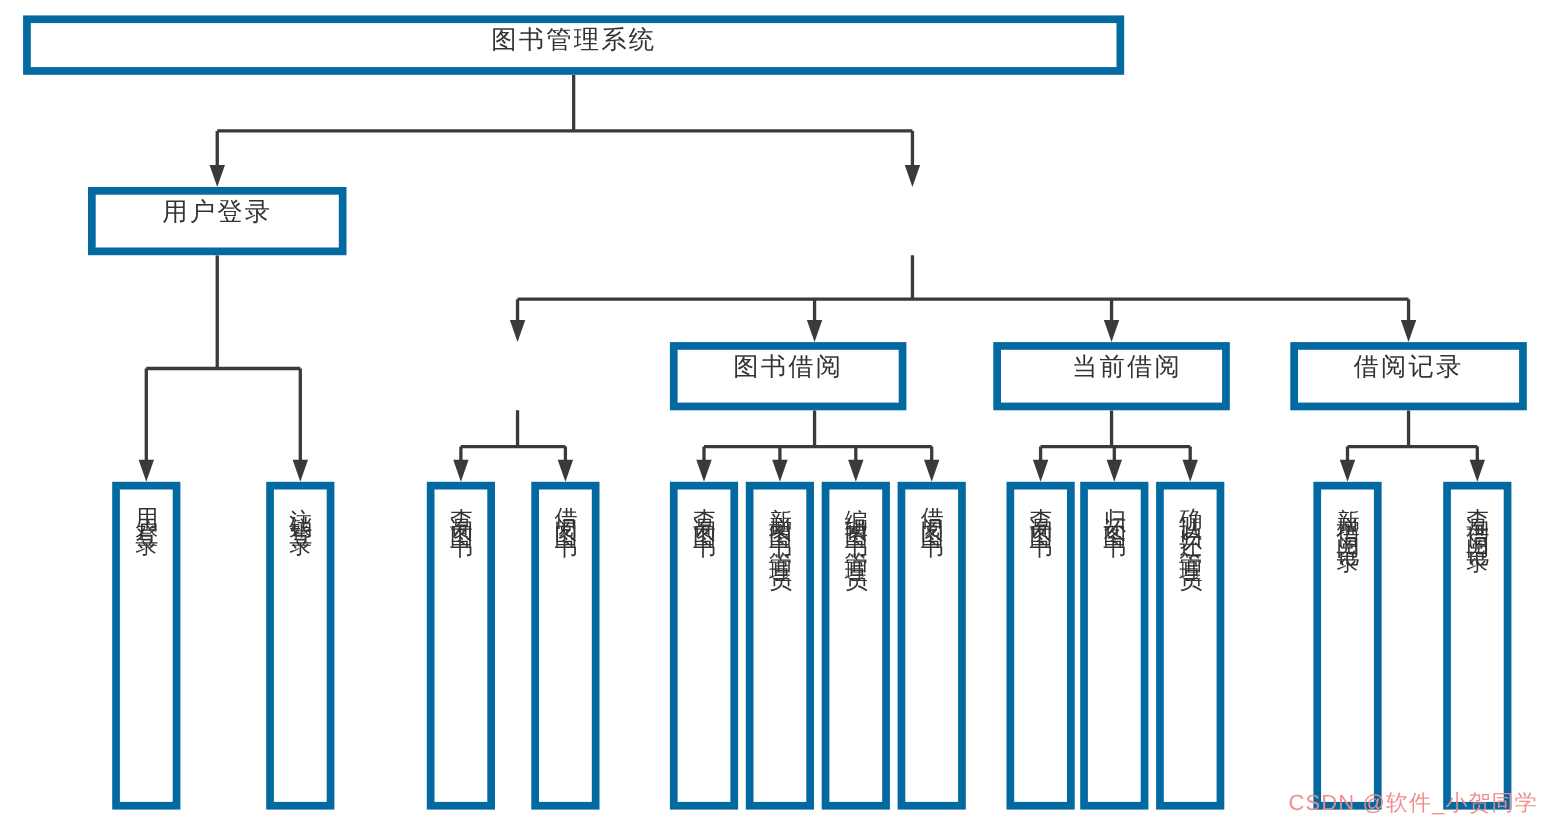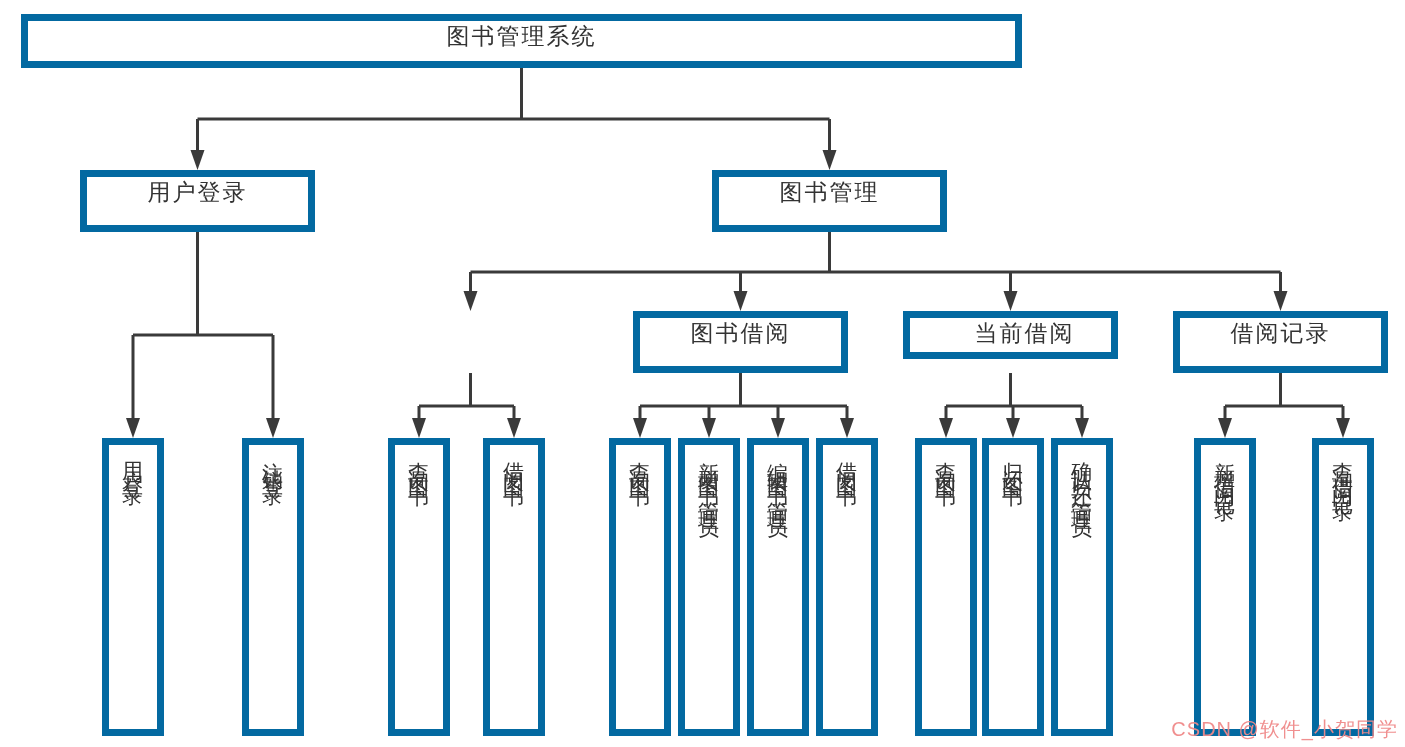--- a/index.html
+++ b/index.html
@@ -90,28 +90,25 @@
     </g>
   </svg>
 
   <div class="node hnode" style="left:21px; top:14px; width:1001px; height:54px;">
     <span>图书管理系统</span>
   </div>
 
   <div class="node hnode" style="left:80px; top:170px; width:235px; height:62px;">
     <span>用户登录</span>
   </div>
-  <div class="node hnode" style="left:712px; top:170px; width:235px; height:62px;">
-    <span>图书管理</span>
-  </div>
 
-  <div class="node hnode" style="left:633px; top:311px; width:215px; height:62px;">
+  <div class="node hnode" style="left:609px; top:311px; width:215px; height:62px;">
     <span>图书借阅</span>
   </div>
-  <div class="node hnode" style="left:903px; top:311px; width:215px; height:48px;padding-left:28px;">
+  <div class="node hnode" style="left:903px; top:311px; width:215px; height:62px;padding-left:28px;">
     <span>当前借阅</span>
   </div>
   <div class="node hnode" style="left:1173px; top:311px; width:215px; height:62px;">
     <span>借阅记录</span>
   </div>
 
   <div class="node vnode" style="left:102px; top:438px; width:62px; height:298px;">
     <span class="vtext">用户登录</span>
   </div>
   <div class="node vnode" style="left:242px; top:438px; width:62px; height:298px;">

